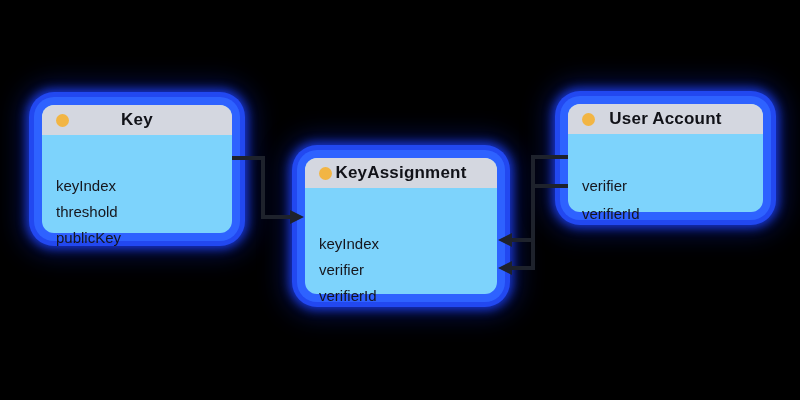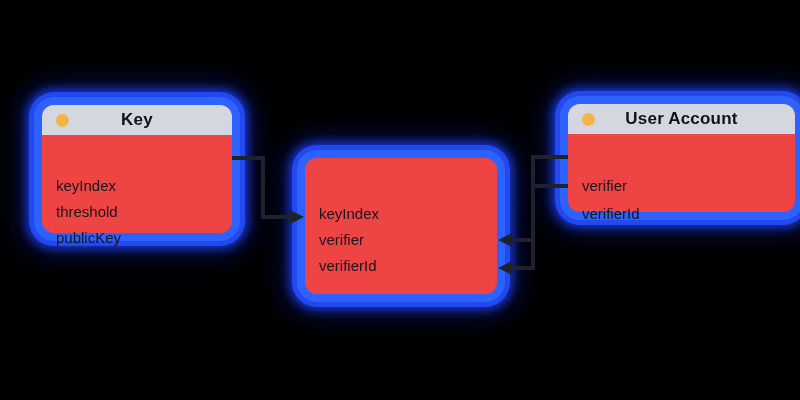--- a/index.html
+++ b/index.html
@@ -9,32 +9,32 @@
     font-family: "Liberation Sans", sans-serif;
     overflow: hidden;
   }
   .canvas {
     position: relative;
     width: 800px; height: 400px;
     background: #000;
   }
   .card {
     position: absolute;
-    background: #ef4444;
+    background: #7dd3fc;
     border-radius: 12px;
     z-index: 10;
     box-shadow:
       0 0 0 8px #2e62ff,
       0 0 0 13px #2248f0,
       0 0 10px 16px rgba(30, 64, 240, 0.80),
       0 0 26px 21px rgba(16, 42, 205, 0.38);
   }
   .card-key { left: 42px;  top: 105px; width: 190px; height: 128px; }
   .card-ka  { left: 305px; top: 158px; width: 192px; height: 136px; }
-  .card-ua  { left: 568px; top: 104px; width: 227px; height: 108px; }
+  .card-ua  { left: 568px; top: 104px; width: 195px; height: 108px; }
 
   .card-header {
     position: relative;
     height: 30px;
     background: #d4d7e0;
     border-radius: 12px 12px 0 0;
     display: flex;
     align-items: center;
     justify-content: center;
   }
@@ -83,20 +83,24 @@
       <span class="card-title">Key</span>
     </div>
     <div class="fields">
       <div class="field">keyIndex</div>
       <div class="field">threshold</div>
       <div class="field">publicKey</div>
     </div>
   </div>
 
   <div class="card card-ka">
+    <div class="card-header">
+      <span class="dot"></span>
+      <span class="card-title">KeyAssignment</span>
+    </div>
     <div class="fields">
       <div class="field">keyIndex</div>
       <div class="field">verifier</div>
       <div class="field">verifierId</div>
     </div>
   </div>
 
   <div class="card card-ua">
     <div class="card-header">
       <span class="dot"></span>

